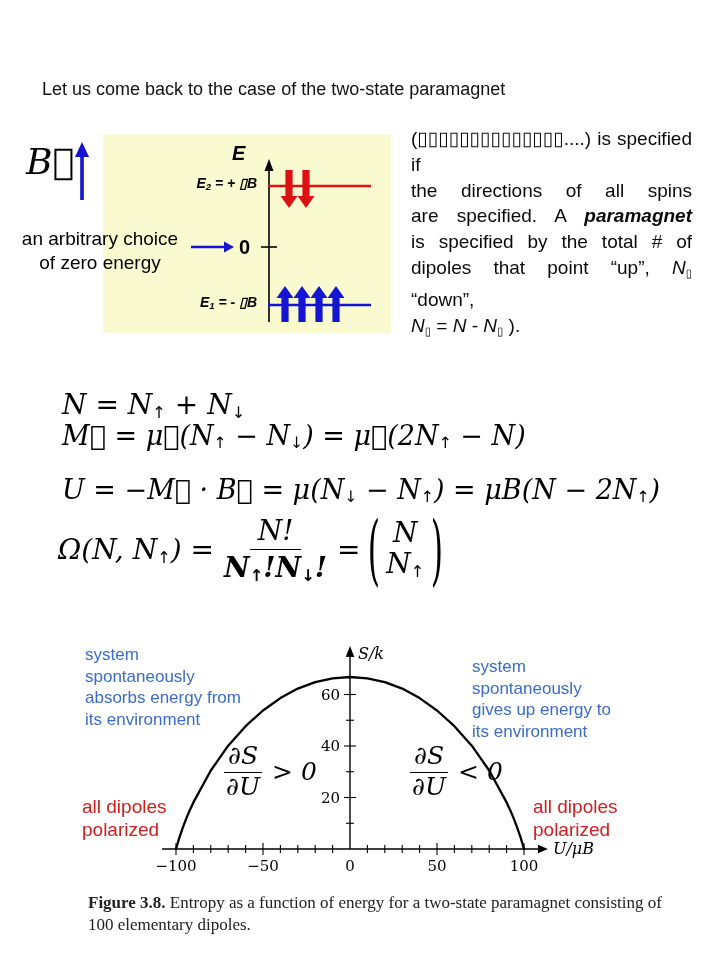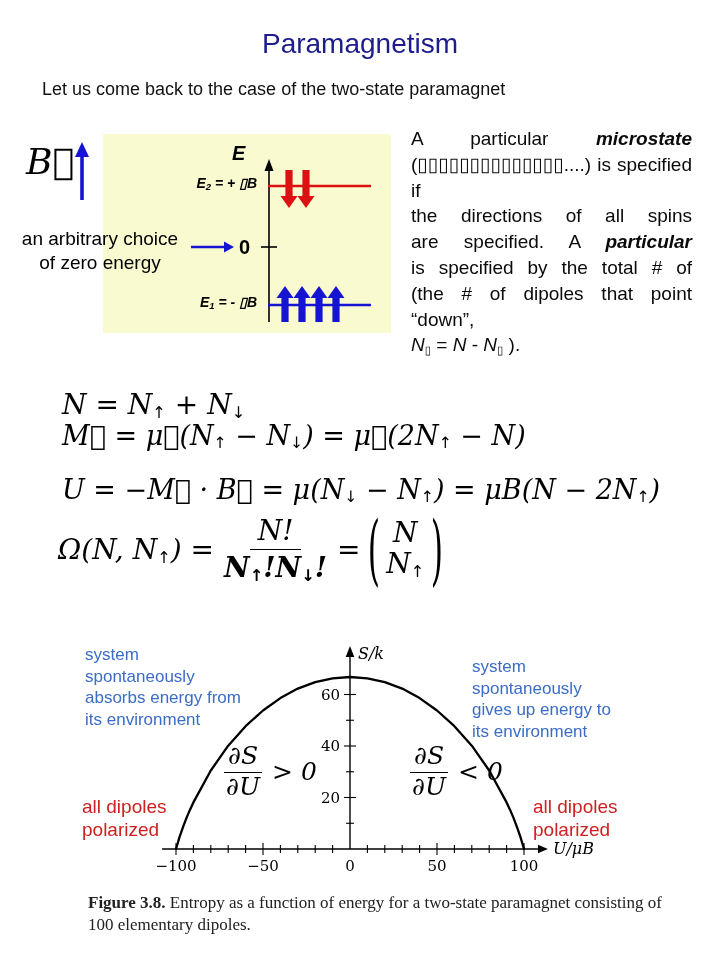--- a/index.html
+++ b/index.html
@@ -61,21 +61,20 @@
   
   .caption{position:absolute;left:88px;top:884px;width:584px;
            font-family:"Liberation Serif",serif;font-size:17px;line-height:21.5px;color:#222;margin-top:8px;}
   .caption b{font-weight:bold;}
 </style>
 </head>
 <body>
 
 <div class="slide">
 
-  <div class="title">Paramagnetism</div>
   <div class="subtitle">Let us come back to the case of the two-state paramagnet</div>
 
   <div class="ybox"></div>
 
   <svg class="dsvg" viewBox="0 0 410 220">
     <g>
       <line x1="82" y1="75" x2="82" y2="30" stroke="#1414d2" stroke-width="3.6"></line>
       <polygon points="75,32 82,17 89,32" fill="#1414d2"></polygon>
     </g>
     <g>
@@ -105,26 +104,25 @@
   <div class="zeronote">
     <span style="display:block">an arbitrary choice</span>
     <span style="display:block">of zero energy</span>
   </div>
   <div class="elab eE">E</div>
   <div class="elab e2"><span>E</span><span class="sub2">2</span><span> = + ▯</span><span>B</span></div>
   <div class="elab e0">0</div>
   <div class="elab e1"><span>E</span><span class="sub2">1</span><span> = - ▯</span><span>B</span></div>
 
   <div class="para">
-    <span class="pline"><span>A particular</span> <span class="bi">microstate</span></span>
     <span class="pline">(▯▯▯▯▯▯▯▯▯▯▯▯▯▯....) is specified if</span>
     <span class="pline">the directions of all spins</span>
-    <span class="pline"><span>are specified. A</span> <span class="bi">particular</span></span>
+    <span class="pline"><span>are specified. A</span> <span class="bi">paramagnet</span></span>
     <span class="pline">is specified by the total # of</span>
-    <span class="pline">(the # of dipoles that point</span>
+    <span class="pline"><span>dipoles that point “up”,</span> <span class="it">N</span><span class="sbx">▯</span></span>
     <span class="pline plast">“down”,</span>
     <span class="pline plast"><span class="it">N</span><span class="sbx">▯</span><span> = </span><span class="it">N</span><span> - </span><span class="it">N</span><span class="sbx">▯</span><span> ).</span></span>
   </div>
 
   <div class="meq eq1"><span>N = N</span><span class="msub">↑</span><span> + N</span><span class="msub">↓</span></div>
 
   <div class="meq eq2"><span>M⃗ = μ⃗(N</span><span class="msub">↑</span><span> − N</span><span class="msub">↓</span><span>) = μ⃗(2N</span><span class="msub">↑</span><span> − N)</span></div>
 
   <div class="meq eq3"><span>U = −M⃗ · B⃗ = μ(N</span><span class="msub">↓</span><span> − N</span><span class="msub">↑</span><span>) = μB(N − 2N</span><span class="msub">↑</span><span>)</span></div>
 

